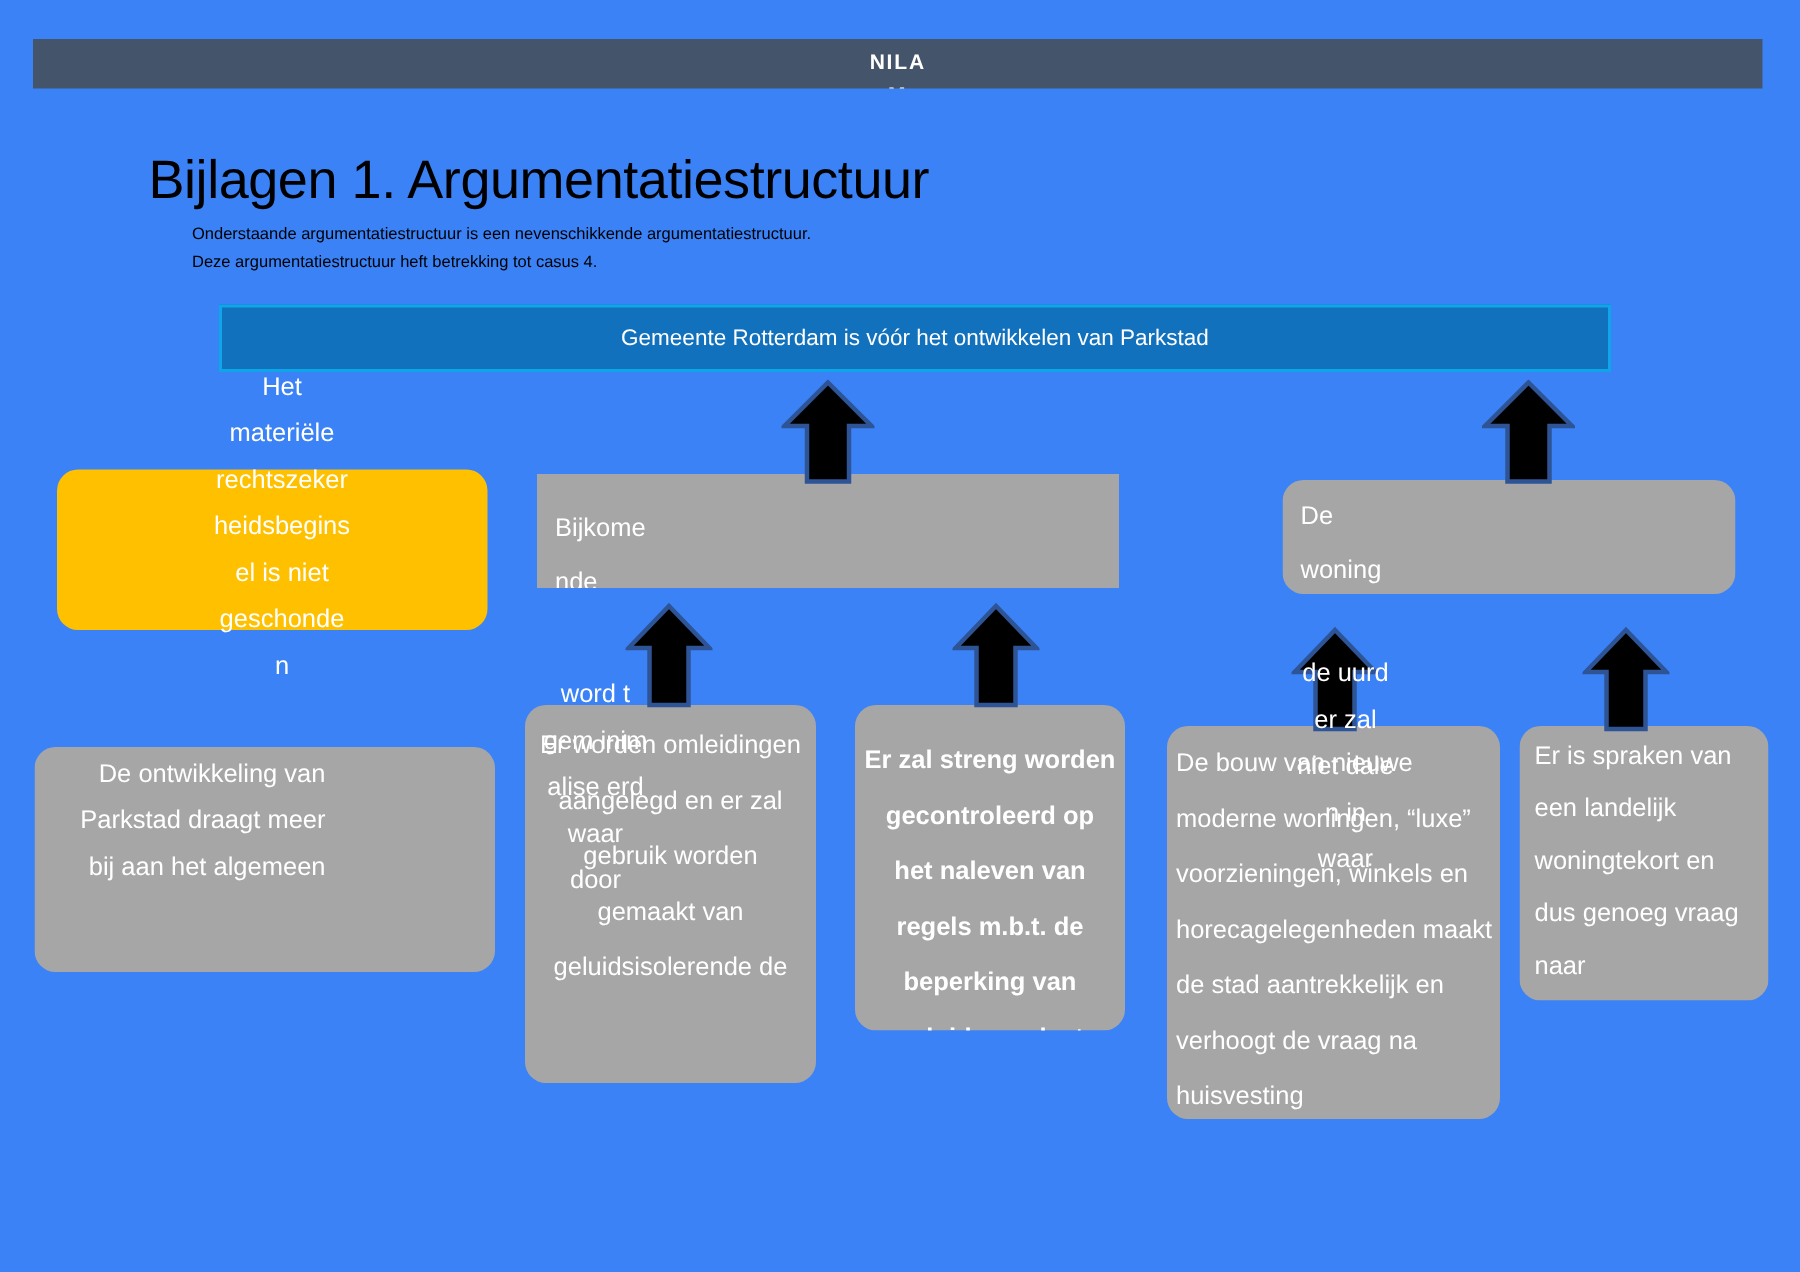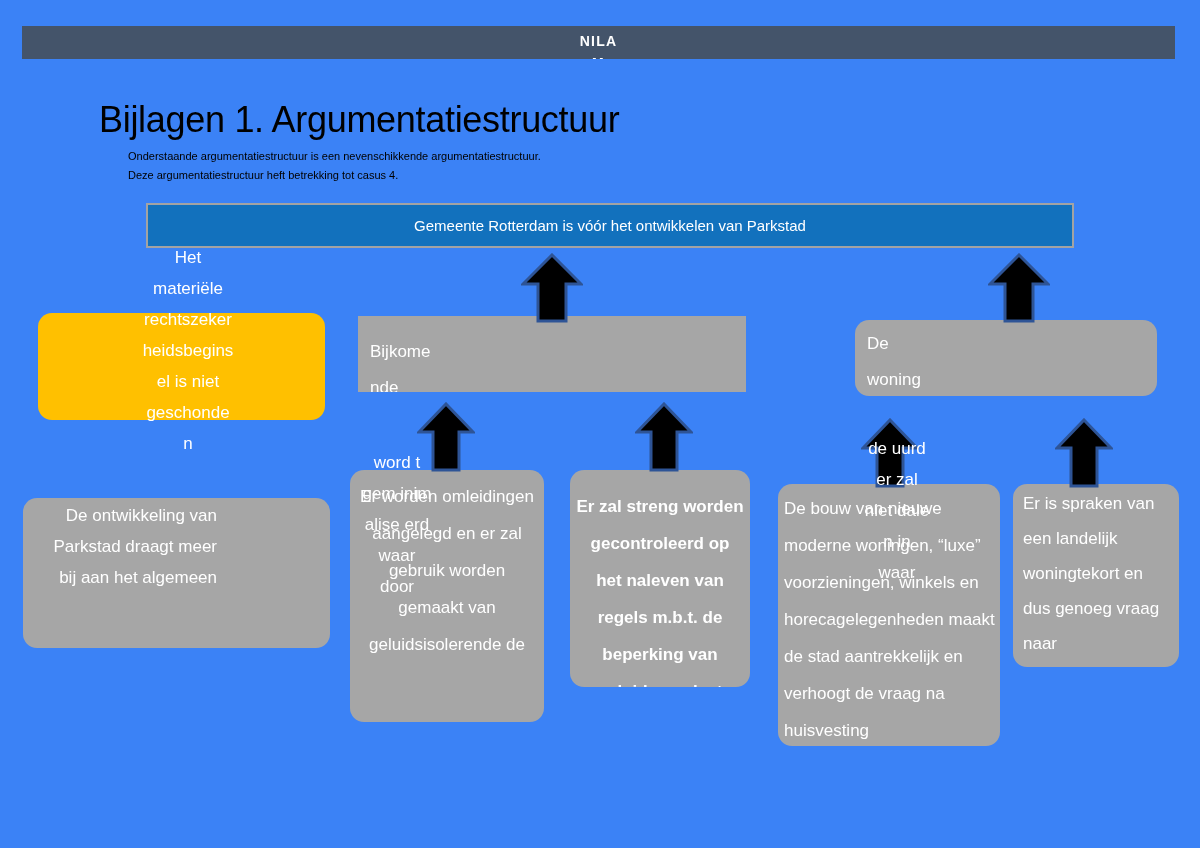--- a/index.html
+++ b/index.html
@@ -66,21 +66,21 @@
   .subtitle div { white-space: nowrap; }
 
   
   .claim {
     position: absolute;
     left: 146px;
     top: 203px;
     width: 928px;
     height: 45px;
     background: #1271bd;
-    border: 2px solid #a3a3a3;
+    border: 2px solid #0ea5e9;
     color: #ffffff;
     font-size: 15px;
     display: flex;
     align-items: center;
     justify-content: center;
     text-align: center;
     z-index: 4;
   }
 
   

